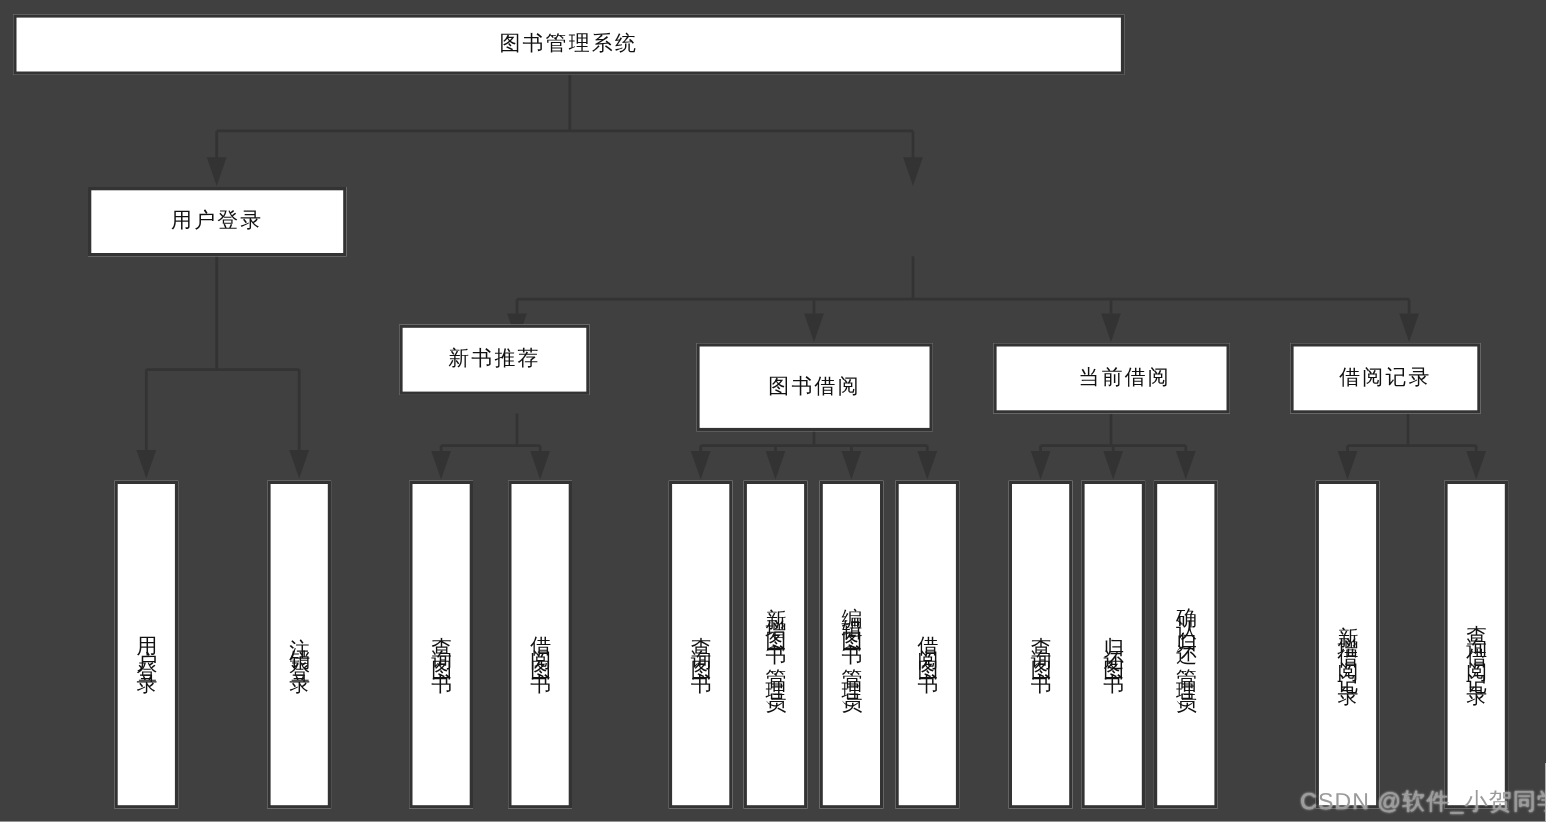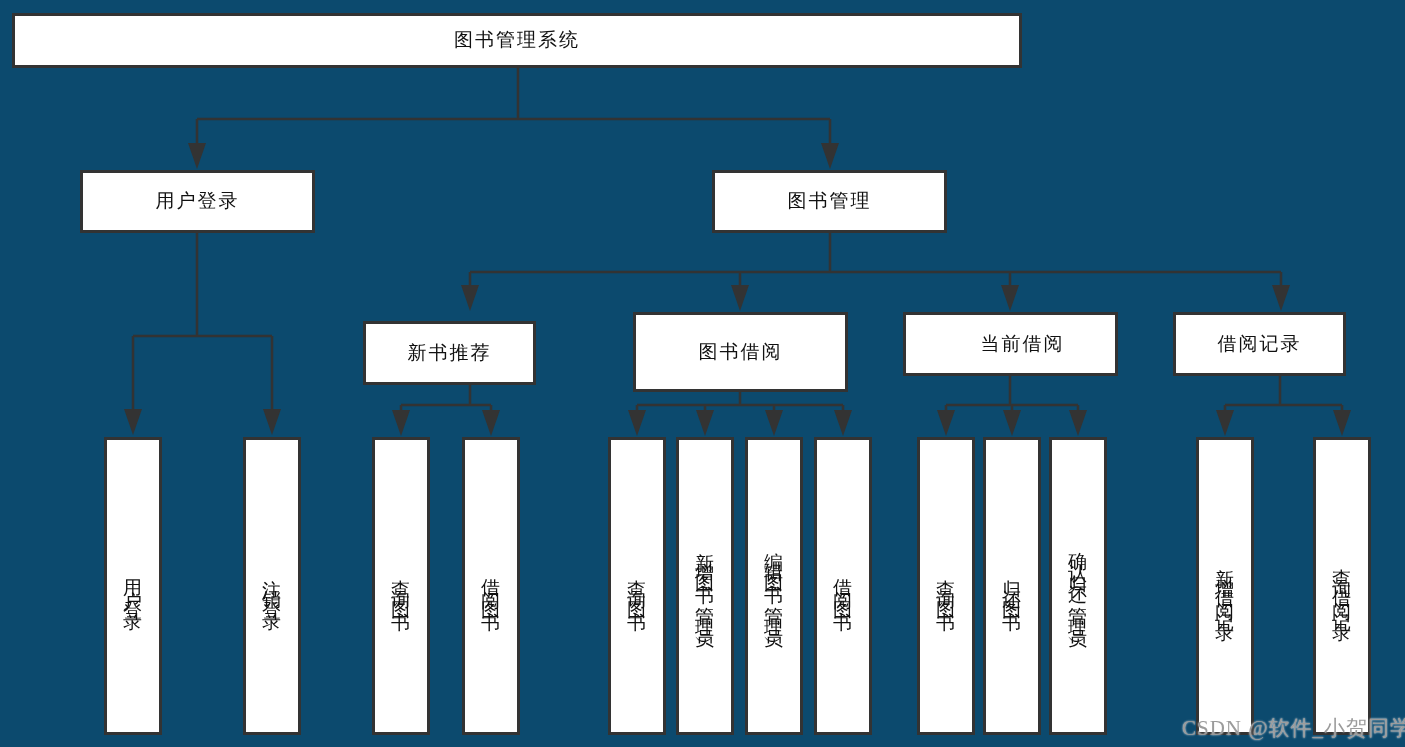--- a/index.html
+++ b/index.html
@@ -4,22 +4,22 @@
 <style>
   html, body {
     margin: 0;
     padding: 0;
     background: #ffffff;
   }
   .canvas {
     position: relative;
     width: 1405px;
     height: 747px;
-    background: #0c4a6e;
-    font-family: Liberation Serif, serif;
+    background: #404040;
+    font-family: Liberation Sans, sans-serif;
     overflow: hidden;
   }
   .wires {
     position: absolute;
     left: 0;
     top: 0;
     z-index: 0;
   }
   .box {
     position: absolute;
@@ -45,21 +45,21 @@
     font-size: 19px;
     writing-mode: vertical-lr;
     text-orientation: mixed;
     letter-spacing: 11px;
     line-height: 1;
   }
   
   .root-box   { left: 12px;   top: 13px;  width: 1010px; height: 55px; }
   .l2-a       { left: 80px;   top: 170px; width: 235px;  height: 63px; }
   .l2-b       { left: 712px;  top: 170px; width: 235px;  height: 63px; }
-  .l3-a       { left: 363px;  top: 321px; width: 173px;  height: 64px; }
+  .l3-a       { left: 363px;  top: 295px; width: 173px;  height: 64px; }
   .l3-b       { left: 633px;  top: 312px; width: 215px;  height: 80px; }
   .l3-c       { left: 903px;  top: 312px; width: 215px;  height: 64px; padding-left: 24px; }
   .l3-d       { left: 1173px; top: 312px; width: 173px;  height: 64px; }
   
   .v-g1-1 { left: 104px; }
   .v-g1-2 { left: 243px; }
   .v-g2-1 { left: 372px; }
   .v-g2-2 { left: 462px; }
   .v-g3-1 { left: 608px; }
   .v-g3-2 { left: 676px; }
@@ -119,21 +119,20 @@
     <polygon fill="#333333" stroke="none" points="1069,410 1087,410 1078,436"></polygon>
 
     <path d="M1280,376 V405 M1225,405 H1342 M1225,405 V410 M1342,405 V410"></path>
     <polygon fill="#333333" stroke="none" points="1216,410 1234,410 1225,436"></polygon>
     <polygon fill="#333333" stroke="none" points="1333,410 1351,410 1342,436"></polygon>
   </svg>
 
   <div class="box hbox root-box">图书管理系统</div>
 
   <div class="box hbox l2-a">用户登录</div>
-  <div class="box hbox l2-b">图书管理</div>
 
   <div class="box hbox l3-a">新书推荐</div>
   <div class="box hbox l3-b">图书借阅</div>
   <div class="box hbox l3-c">当前借阅</div>
   <div class="box hbox l3-d">借阅记录</div>
 
   <div class="box vbox v-g1-1">用户登录</div>
   <div class="box vbox v-g1-2">注销登录</div>
 
   <div class="box vbox v-g2-1">查询图书</div>

